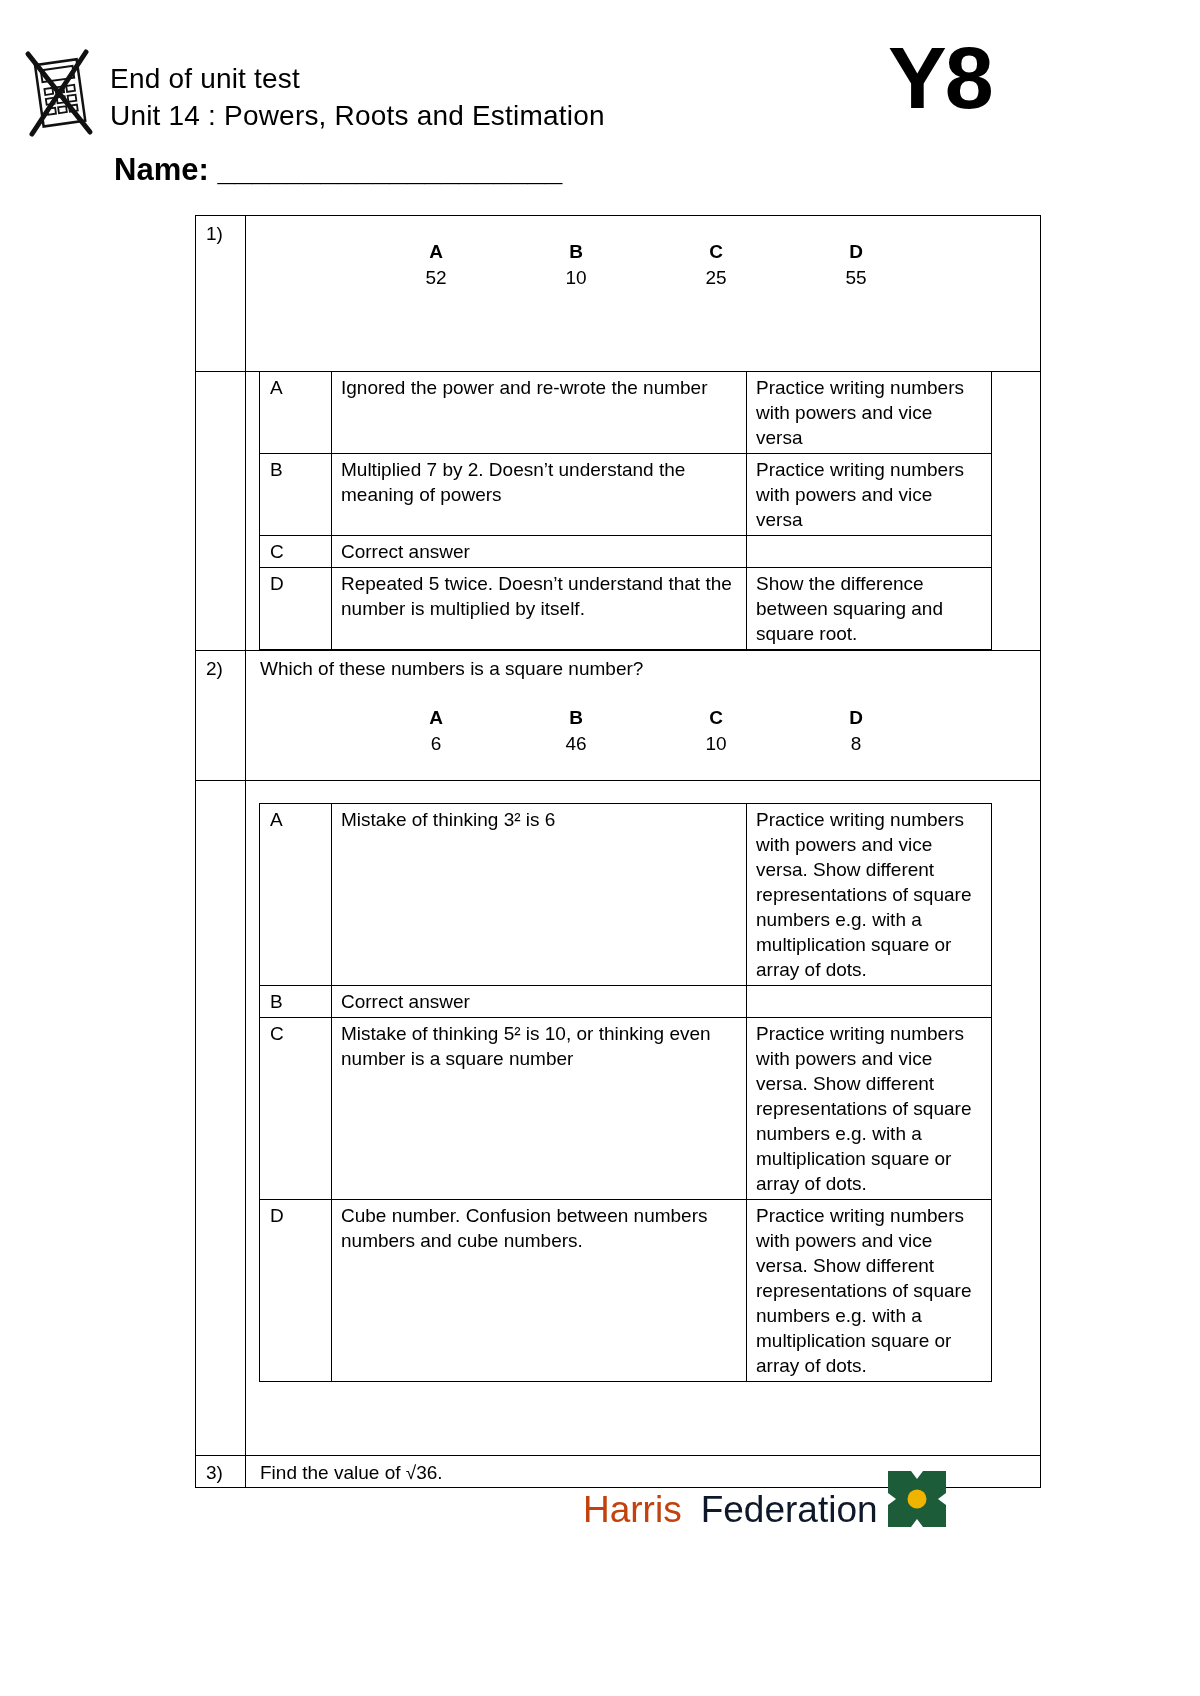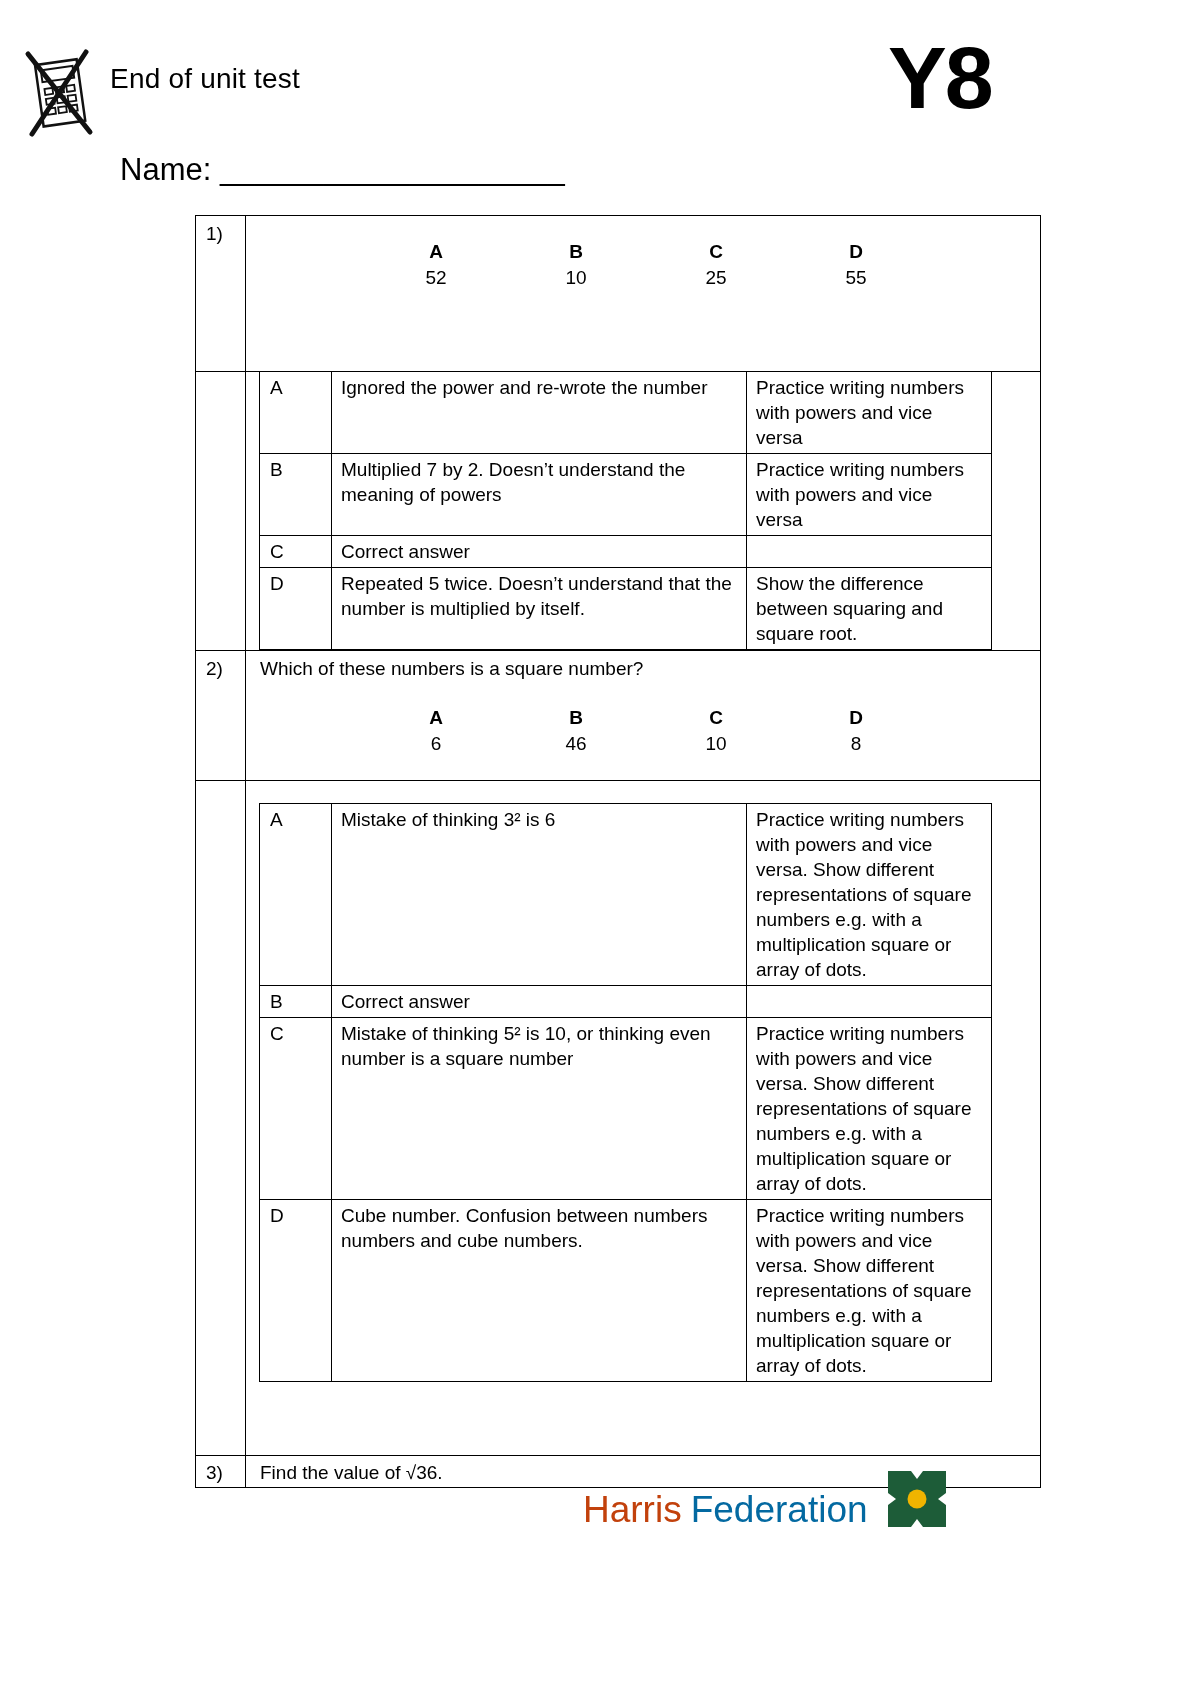--- a/index.html
+++ b/index.html
@@ -9,21 +9,21 @@
     font-family:"Liberation Sans", sans-serif; color:#000;
     overflow:hidden;
   }
   .page { position:absolute; inset:0; background:#fff; }
 
   
   .hdr-icon { position:absolute; left:24px; top:46px; width:70px; height:92px; }
   .titles  { position:absolute; left:110px; top:60px; }
   .title   { font-size:28px; font-weight:normal; line-height:37px; letter-spacing:0.2px; }
   .year-badge { position:absolute; left:888px; top:34px; font-size:88px; font-weight:bold; line-height:1; letter-spacing:-2px; }
-  .name-line  { position:absolute; left:120px; top:152px; font-size:31px; font-weight:normal; white-space:nowrap; }
+  .name-line  { position:absolute; left:114px; top:152px; font-size:31px; font-weight:bold; white-space:nowrap; }
 
   
   .main-table { position:absolute; left:195px; top:215px; width:846px; border:1px solid #000; }
   .row { display:flex; }
   .row + .row { border-top:1px solid #000; }
   .num-cell { flex:0 0 50px; width:50px; border-right:1px solid #000; padding:5px 0 0 10px; font-size:19px; line-height:25px; }
   .content-cell { flex:1; min-width:0; }
   .q-text { padding:5px 0 0 14px; font-size:19px; line-height:26px; }
 
   
@@ -34,21 +34,21 @@
   
   .fb-table { border-collapse:collapse; margin-left:13px; width:732px; table-layout:fixed; font-size:19px; }
   .fb-table td { border:1px solid #000; vertical-align:top; padding:3px 9px 3px 9px; line-height:25px; overflow:hidden; }
   .fb-table td.fb-letter { padding-left:10px; }
   .fb-table.flush-top tr:first-child td { border-top:none; }
   .fb-table.gap-top { margin-top:22px; }
 
   
   .footer-text { position:absolute; left:583px; top:1488px; font-size:37px; line-height:1.2; white-space:nowrap; }
   .footer-text .harris { font-weight:normal; color:#c2410c; }
-  .footer-text .federation { font-weight:normal; color:#0369a1; margin-left:9px; }
+  .footer-text .federation { font-weight:normal; color:#0f172a; margin-left:19px; }
   .footer-logo { position:absolute; left:888px; top:1468px; width:58px; height:62px; }
 </style>
 </head>
 <body>
 
 <div class="page">
 
   <span class="hdr-icon">
     <svg viewBox="0 0 70 92" width="70" height="92" aria-hidden="true">
       <g transform="rotate(-8 35 46)">
@@ -66,20 +66,21 @@
             <rect x="43" y="61" width="8" height="6"></rect>
         </g>
       </g>
       <line x1="4" y1="8" x2="66" y2="86" stroke="#111" stroke-width="5" stroke-linecap="round"></line>
       <line x1="62" y1="6" x2="8" y2="88" stroke="#111" stroke-width="5" stroke-linecap="round"></line>
     </svg>
   </span>
 
   <div class="titles">
     <div class="title">End of unit test</div>
+    <div class="title">Unit 14 : Powers, Roots and Estimation</div>
   </div>
 
   <div class="year-badge">Y8</div>
 
   <div class="name-line">
     <span>Name:</span>
     <span>____________________</span>
   </div>
 
   <div class="main-table">

